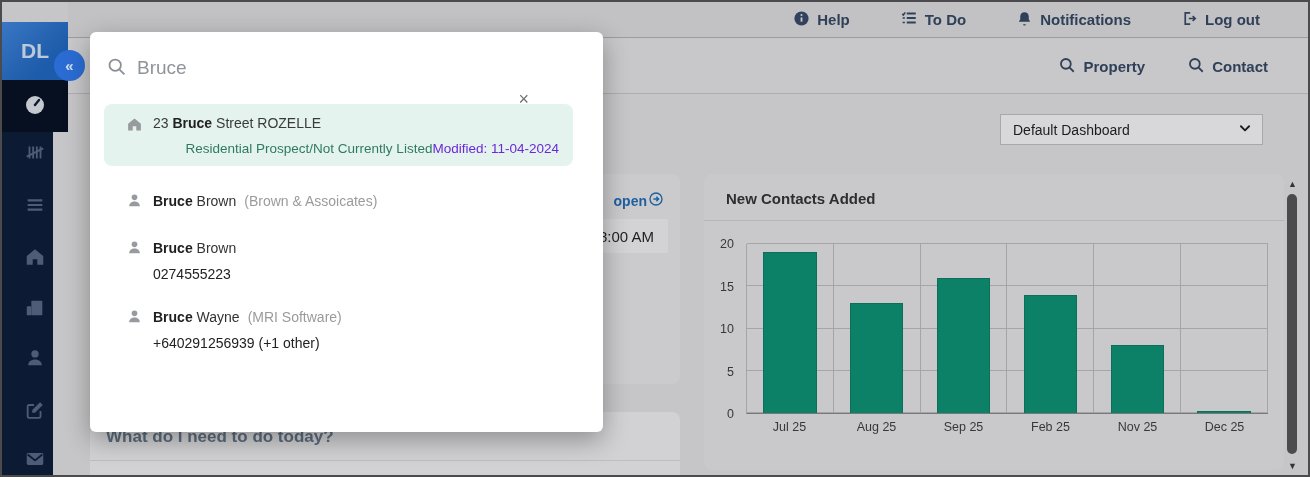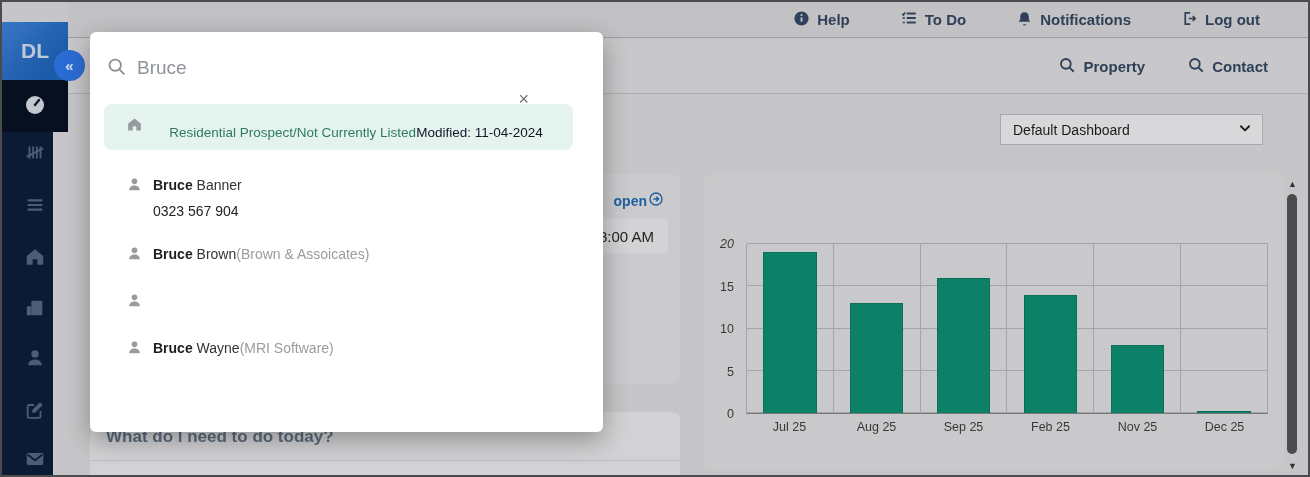--- a/index.html
+++ b/index.html
@@ -81,29 +81,29 @@
                   color:#8f949a; font-family:inherit; }
   .close-x { position:absolute; right:74px; top:58px; font-size:18px; color:#6e7277; cursor:pointer; line-height:1; }
 
   .results { padding:0 30px 0 14px; }
   .result-prop { background:#e4f3ed; border-radius:8px; padding:11px 14px 10px 22px;
                  display:flex; gap:10px; cursor:pointer; }
   .result-prop svg { flex:none; margin-top:1px; }
   .rp-body { flex:1; }
   .rp-line1 { font-size:14px; color:#3a3a3a; }
   .rp-line1 b { color:#222; }
-  .rp-line2 { display:flex; justify-content:center; margin-top:10px; font-size:13.5px; }
+  .rp-line2 { display:flex; justify-content:flex-end; margin-top:10px; font-size:13.5px; }
   .rp-status { color:#2f7a63; }
-  .rp-modified { color:#0f172a; }
+  .rp-modified { color:#6d28d9; }
 
   .result-contact { display:flex; gap:10px; padding-left:22px; margin-top:27px; cursor:pointer; }
   .result-contact svg { flex:none; margin-top:-1px; }
   .rc-name { font-size:14px; color:#333; }
   .rc-name b { color:#1f1f1f; }
-  .rc-paren { color:#9b9b9b; margin-left:0; }
+  .rc-paren { color:#9b9b9b; margin-left:8px; }
   .rc-secondary { font-size:14px; color:#222; margin-top:10px; }
   .icon-gray { fill:#979a9e; }
 </style>
 </head>
 <body>
 
 <div class="viewport">
 
   <div class="sidebar">
     <div class="logo">DL</div>
@@ -263,26 +263,27 @@
     <div class="appt-row">
       <span>5 Sep 8:00 AM</span>
     </div>
   </div>
 
   <div class="card-todo">
     <div class="todo-head">What do I need to do today?</div>
   </div>
 
   <div class="card-chart">
+    <div class="chart-title">New Contacts Added</div>
     <div class="chart-yaxis">
         <div class="ytick" style="bottom: 0%;">0</div>
         <div class="ytick" style="bottom: 25%;">5</div>
         <div class="ytick" style="bottom: 50%;">10</div>
         <div class="ytick" style="bottom: 75%; margin-top: 28px;">15</div>
-        <div class="ytick" style="bottom: 100%; font-style: italic;">20</div>
+        <div class="ytick" style="bottom: 100%;">20</div>
       </div>
     <div class="chart-plot">
         <div class="gridline" style="bottom: 0%;"></div>
         <div class="gridline" style="bottom: 25%;"></div>
         <div class="gridline" style="bottom: 50%;"></div>
         <div class="gridline" style="bottom: 75%;"></div>
         <div class="gridline" style="bottom: 100%;"></div>
         <div class="chart-col">
           <div class="chart-bar" style="height: 95%; background: rgb(13, 129, 104);"></div>
         </div>
@@ -332,62 +333,58 @@
 
     <div class="results">
 
       <div class="result-prop">
         <span>
           <svg width="17" height="17" viewBox="0 0 24 24">
               <path class="icon-gray" d="M3 11 L12 3.5 L21 11 V20.5 H14.5 V14.5 H9.5 V20.5 H3 Z"></path>
             </svg>
         </span>
         <div class="rp-body">
+          <div class="rp-line1"><span>23 </span><b>Bruce</b><span> Street ROZELLE</span></div>
           <div class="rp-line2">
             <span class="rp-status">Residential Prospect/Not Currently Listed</span>
             <span class="rp-modified">Modified: 11-04-2024</span>
           </div>
         </div>
       </div>
 
-      <div class="result-contact">
-        <span><svg width="17" height="17" viewBox="0 0 24 24">
-              <circle class="icon-gray" cx="12" cy="7.5" r="4"></circle>
-              <path class="icon-gray" d="M4.5 20c0-4 3.3-6.5 7.5-6.5s7.5 2.5 7.5 6.5Z"></path>
-            </svg></span>
-        <div>
-          <div class="rc-name"><b>Bruce</b><span> Banner</span></div>
-          <div class="rc-secondary">0323 567 904</div>
-        </div>
-      </div>
 
       <div class="result-contact">
         <span><svg width="17" height="17" viewBox="0 0 24 24">
               <circle class="icon-gray" cx="12" cy="7.5" r="4"></circle>
               <path class="icon-gray" d="M4.5 20c0-4 3.3-6.5 7.5-6.5s7.5 2.5 7.5 6.5Z"></path>
             </svg></span>
         <div>
           <div class="rc-name"><b>Bruce</b><span> Brown</span><span class="rc-paren">(Brown &amp; Assoicates)</span></div>
 
         </div>
       </div>
 
       <div class="result-contact">
         <span><svg width="17" height="17" viewBox="0 0 24 24">
               <circle class="icon-gray" cx="12" cy="7.5" r="4"></circle>
               <path class="icon-gray" d="M4.5 20c0-4 3.3-6.5 7.5-6.5s7.5 2.5 7.5 6.5Z"></path>
             </svg></span>
+        <div>
+          <div class="rc-name"><b>Bruce</b><span> Brown</span></div>
+          <div class="rc-secondary">0274555223</div>
+        </div>
       </div>
 
       <div class="result-contact">
         <span><svg width="17" height="17" viewBox="0 0 24 24">
               <circle class="icon-gray" cx="12" cy="7.5" r="4"></circle>
               <path class="icon-gray" d="M4.5 20c0-4 3.3-6.5 7.5-6.5s7.5 2.5 7.5 6.5Z"></path>
             </svg></span>
         <div>
           <div class="rc-name"><b>Bruce</b><span> Wayne</span><span class="rc-paren">(MRI Software)</span></div>
+          <div class="rc-secondary">+640291256939 (+1 other)</div>
         </div>
       </div>
 
     </div>
   </div>
 
 </div>
 
 </body></html>

